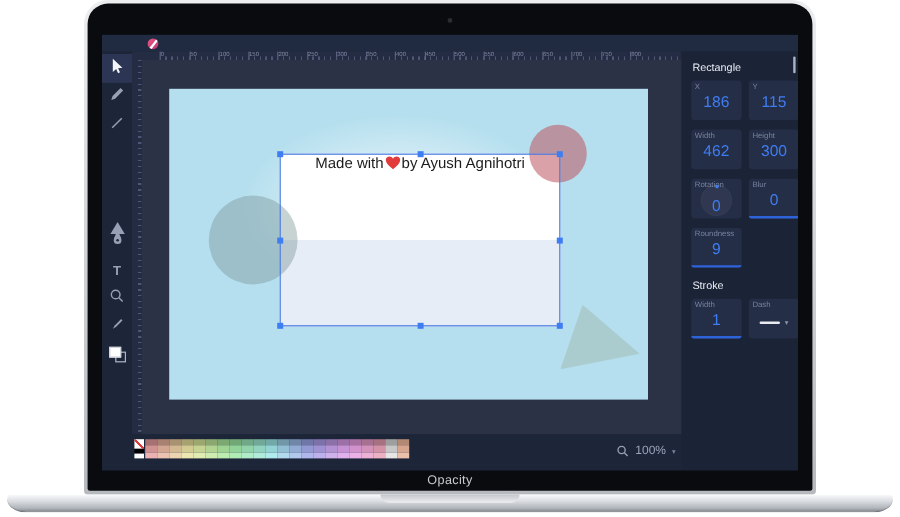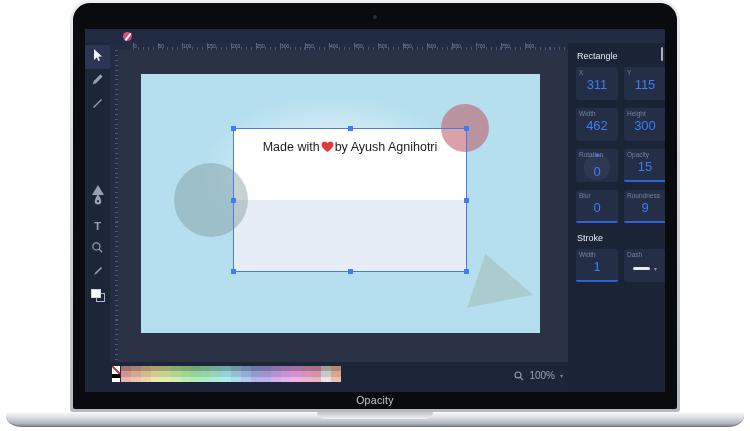--- a/index.html
+++ b/index.html
@@ -56,21 +56,21 @@
       background:repeating-linear-gradient(180deg,#4d5674 0 1px,transparent 1px 4.9px);}
 
   .pasteboard{position:absolute;left:33px;top:21px;width:450px;height:312px;background:var(--paste);}
 
   .canvas{position:absolute;left:56px;top:45px;width:399px;height:259px;
           background:radial-gradient(ellipse 55% 50% at 48% 38%,rgba(255,255,255,.8) 0%,rgba(255,255,255,0) 60%),var(--canvas);
           overflow:hidden;}
   .card{position:absolute;left:92px;top:54px;width:234px;height:144px;background:#ffffff;}
   .card-tint{position:absolute;left:0;top:50%;width:100%;height:50%;background:#e7edf6;}
   .card-title{position:relative;text-align:center;margin-top:11px;font-size:20px;font-weight:bold;color:#161616;letter-spacing:.2px;}
-  .card-subtitle{position:relative;text-align:center;margin-top:12px;font-size:12.5px;color:#1c1c1c;}
+  .card-subtitle{position:relative;text-align:center;margin-top:1px;font-size:12.5px;color:#1c1c1c;}
   .heart-svg{vertical-align:-2px;margin:0 1px;}
   .shape-circle-gray{position:absolute;left:33px;top:89px;width:74px;height:74px;border-radius:50%;background:rgba(122,147,151,.42);}
   .shape-circle-red{position:absolute;left:300px;top:30px;width:48px;height:48px;border-radius:50%;background:rgba(187,86,96,.55);}
   .shape-tri{position:absolute;left:326px;top:180px;width:66px;height:56px;
              background:rgba(160,185,175,.5);clip-path:polygon(28% 0,100% 73%,0 96%);}
   .selection{position:absolute;left:92px;top:54px;width:234px;height:144px;border:1px solid var(--selection);}
   .handle{position:absolute;width:5px;height:5px;background:var(--accent);}
   .h-nw{left:-3px;top:-3px;} .h-n{left:50%;top:-3px;margin-left:-2.5px;} .h-ne{right:-3px;top:-3px;}
   .h-w{left:-3px;top:50%;margin-top:-2.5px;} .h-e{right:-3px;top:50%;margin-top:-2.5px;}
   .h-sw{left:-3px;bottom:-3px;} .h-s{left:50%;bottom:-3px;margin-left:-2.5px;} .h-se{right:-3px;bottom:-3px;}
@@ -222,44 +222,40 @@
             <div class="handle h-se"></div>
           </div>
         </div>
 
         <div class="panel">
           <div class="panel-scrollbar"></div>
           <div class="panel-title">Rectangle</div>
           <div class="props-grid" id="props-grid">
               <div class="field plain">
                 <div class="field-label">X</div>
-                <span class="field-value">311</span>
+                <span class="field-value">186</span>
               </div>
               <div class="field plain">
                 <div class="field-label">Y</div>
                 <span class="field-value">115</span>
               </div>
               <div class="field plain">
                 <div class="field-label">Width</div>
                 <span class="field-value">462</span>
               </div>
               <div class="field plain">
                 <div class="field-label">Height</div>
                 <span class="field-value">300</span>
               </div>
               <div class="field dial">
                 <div class="field-label">Rotation</div>
                 <div class="dial-circle">
                   <div class="dial-dot"></div>
                 </div>
                 <span class="field-value">0</span>
-              </div>
-              <div class="field slider">
-                <div class="field-label">Opacity</div>
-                <span class="field-value">15</span>
               </div>
               <div class="field slider">
                 <div class="field-label">Blur</div>
                 <span class="field-value">0</span>
               </div>
               <div class="field slider">
                 <div class="field-label">Roundness</div>
                 <span class="field-value">9</span>
               </div>
             </div>

